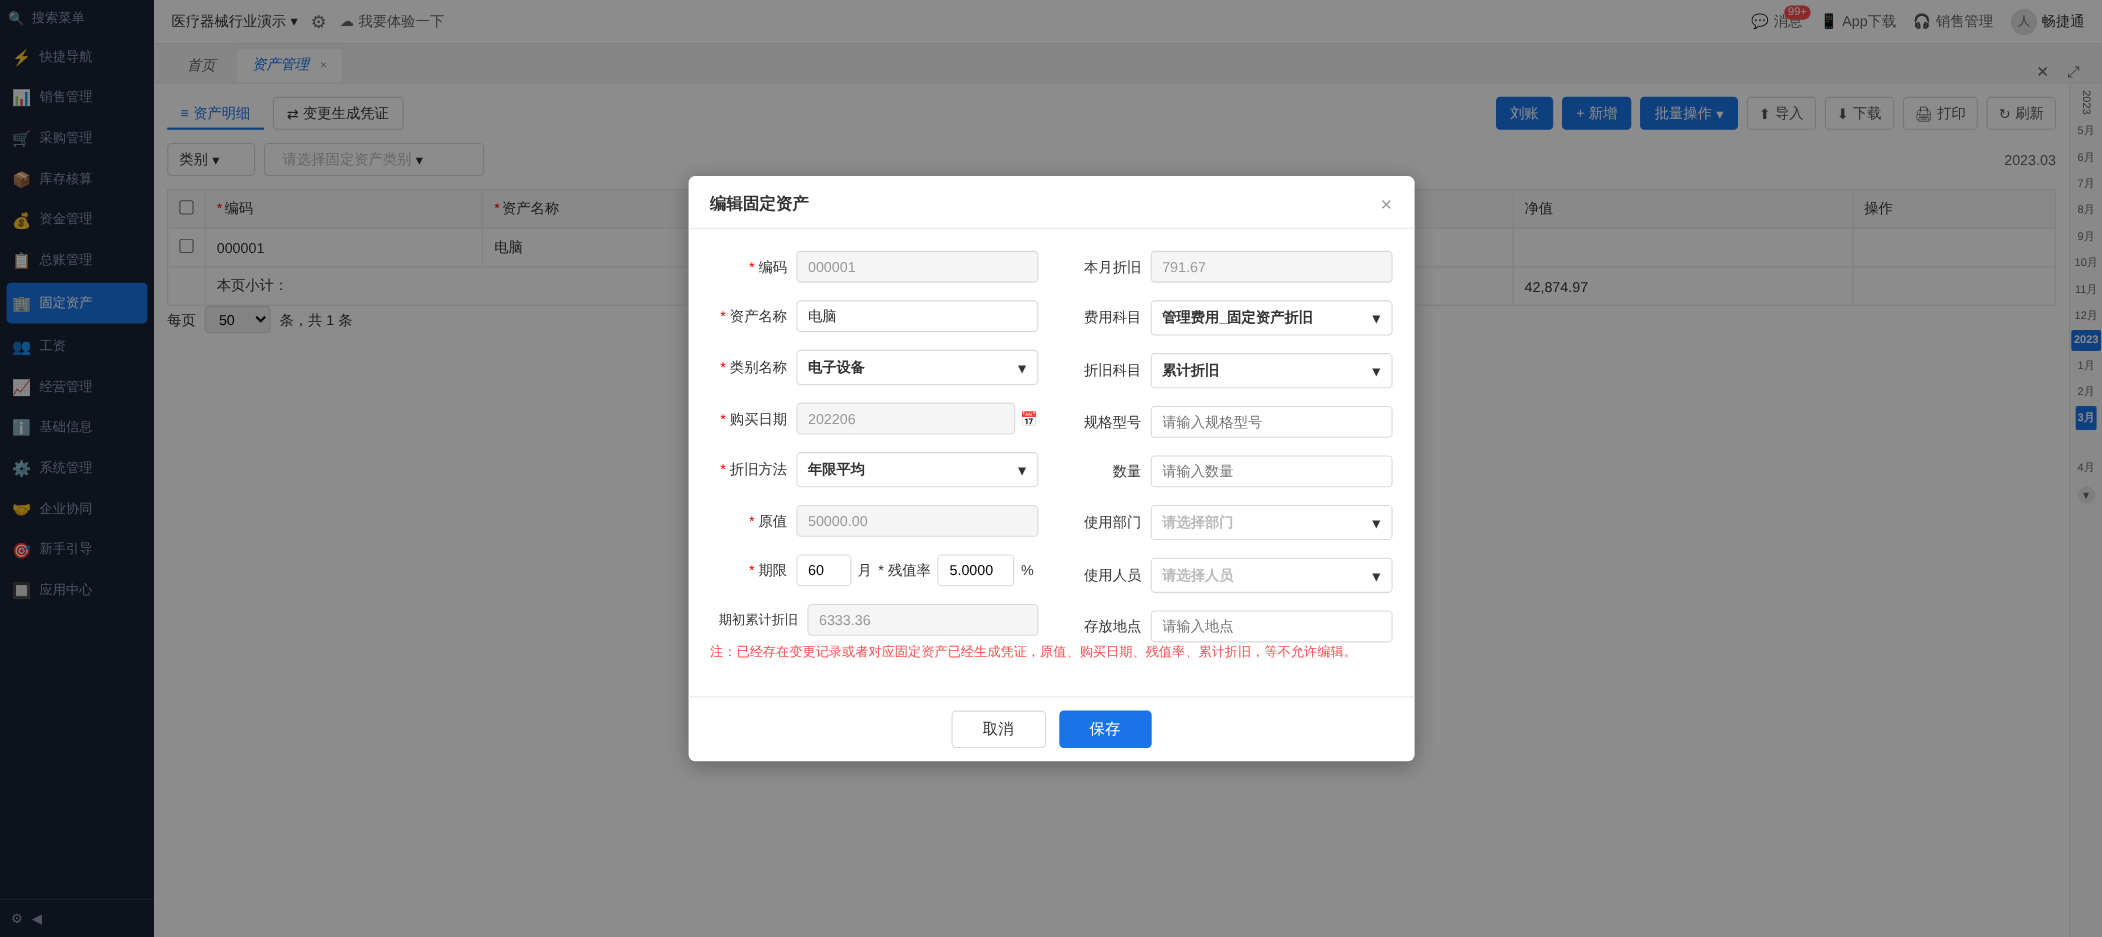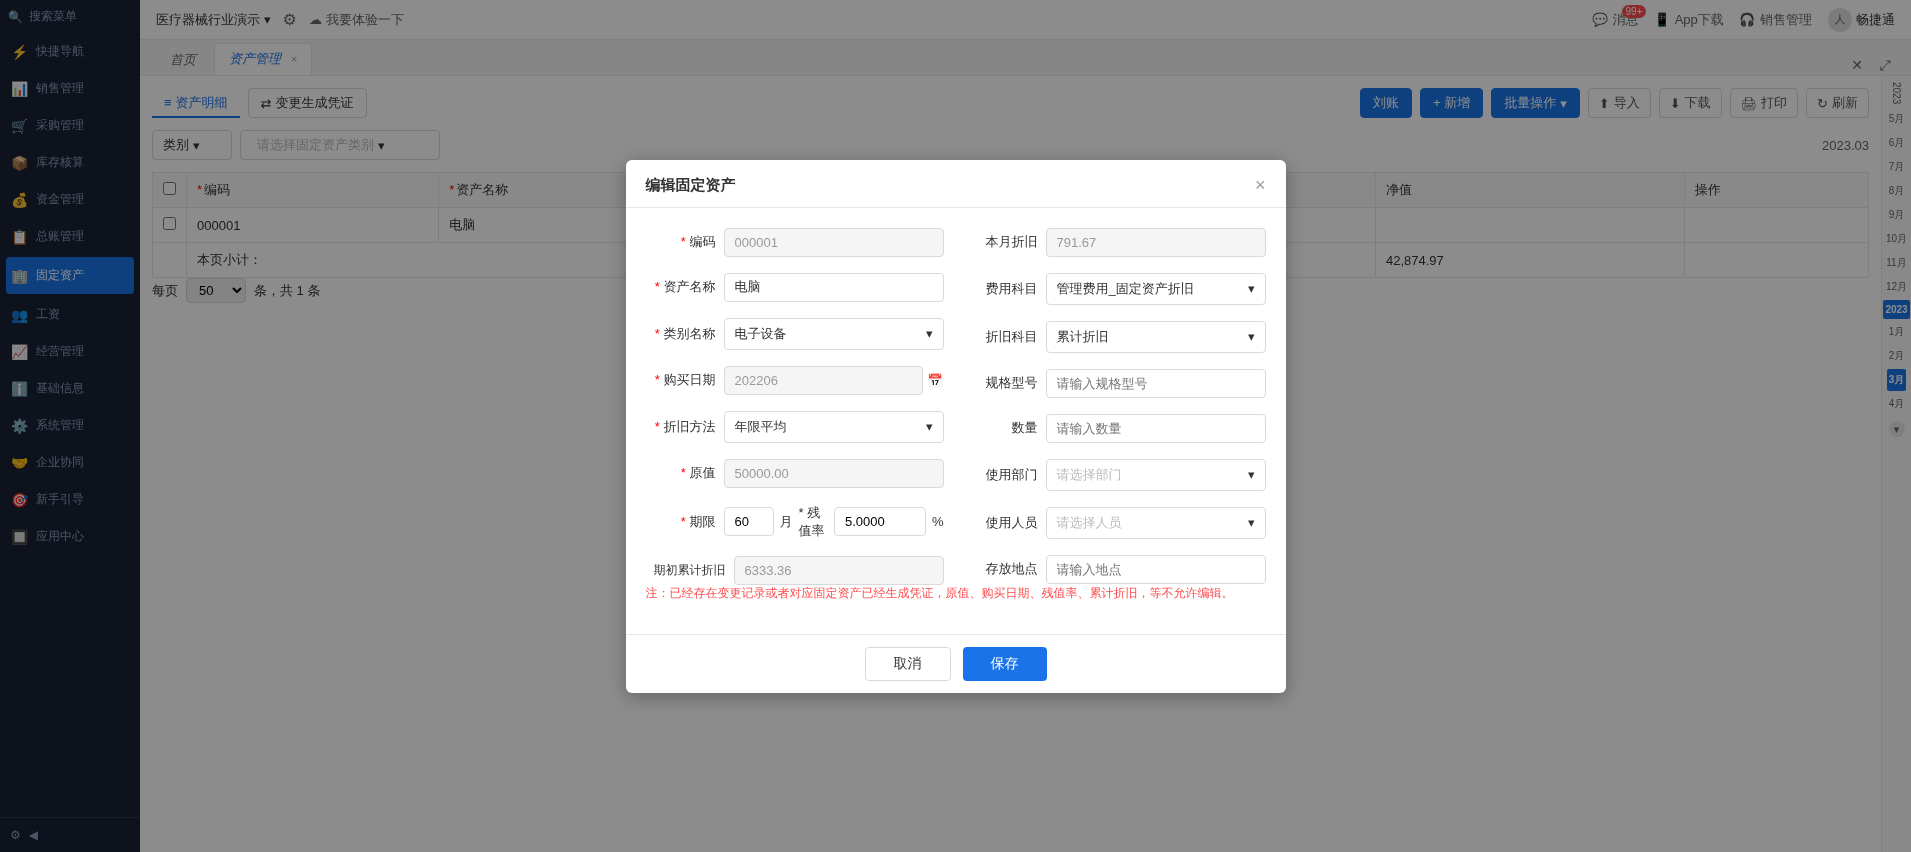--- a/index.html
+++ b/index.html
@@ -81,26 +81,26 @@
     .dialog-footer { padding: 12px 20px; display: flex; justify-content: center; gap: 12px; border-top: 1px solid #e8e8e8; }
     .dialog-note { font-size: 12px; color: #ff4d4f; margin-bottom: 12px; }
 
     
     .form-grid { display: grid; grid-template-columns: 1fr 1fr; gap: 16px 24px; }
     .form-field { display: flex; align-items: center; gap: 8px; }
     .form-label { font-size: 13px; color: #333; min-width: 70px; text-align: right; flex-shrink: 0; }
     .form-label.required::before { content: "* "; color: red; }
     .form-input { flex: 1; padding: 6px 10px; border: 1px solid #d9d9d9; border-radius: 4px; font-size: 13px; color: #333; outline: none; }
     .form-input.disabled { background: #f5f5f5; color: #999; }
-    .form-select { flex: 1; padding: 6px 10px; border: 1px solid #d9d9d9; border-radius: 4px; font-size: 13px; color: #333; background: white; cursor: pointer; display: flex; align-items: center; justify-content: space-between; }
+    .form-select { flex: 1; padding: 6px 10px; border: 1px solid #d9d9d9; border-radius: 4px; font-size: 13px; color: #333; background: white; cursor: pointer; display: flex; align-items: center; justify-content: space-between; font-weight: bold; }
     .form-select-placeholder { color: #bbb; }
     .form-inline { display: flex; align-items: center; gap: 6px; flex: 1; }
     .form-inline-input { padding: 6px 10px; border: 1px solid #d9d9d9; border-radius: 4px; font-size: 13px; width: 50px; }
     .form-inline-label { font-size: 13px; color: #333; }
-    .form-inline-input2 { padding: 6px 10px; border: 1px solid #d9d9d9; border-radius: 4px; font-size: 13px; width: 92px; }
+    .form-inline-input2 { padding: 6px 10px; border: 1px solid #d9d9d9; border-radius: 4px; font-size: 13px; width: 70px; }
 
     .btn-cancel { padding: 7px 28px; border: 1px solid #d9d9d9; border-radius: 4px; background: white; color: #333; font-size: 14px; cursor: pointer; }
     .btn-save { padding: 7px 28px; border: none; border-radius: 4px; background: #1a73e8; color: white; font-size: 14px; cursor: pointer; }
   </style>
 </head>
 <body>
 
 <div class="sidebar">
   <div class="sidebar-search">
     <span>🔍</span>
@@ -320,21 +320,21 @@
       <div style="font-size:10px;color:#666;padding:4px 2px;cursor:pointer;">7月</div>
       <div style="font-size:10px;color:#666;padding:4px 2px;cursor:pointer;">8月</div>
       <div style="font-size:10px;color:#666;padding:4px 2px;cursor:pointer;">9月</div>
       <div style="font-size:10px;color:#666;padding:4px 2px;cursor:pointer;">10月</div>
       <div style="font-size:10px;color:#666;padding:4px 2px;cursor:pointer;">11月</div>
       <div style="font-size:10px;color:#666;padding:4px 2px;cursor:pointer;">12月</div>
       <div style="font-size:10px;background:#1a73e8;color:white;padding:4px 2px;cursor:pointer;border-radius:2px;font-weight:bold;">2023</div>
       <div style="font-size:10px;color:#666;padding:4px 2px;cursor:pointer;">1月</div>
       <div style="font-size:10px;color:#666;padding:4px 2px;cursor:pointer;">2月</div>
       <div style="font-size:10px;background:#1a73e8;color:white;padding:4px 2px;cursor:pointer;border-radius:2px;font-weight:bold;">3月</div>
-      <div style="font-size:10px;color:#666;padding:4px 2px;cursor:pointer;">4月</div>
+      <div style="font-size:10px;color:#666;padding:4px 2px;cursor:pointer;margin-top:21px;">4月</div>
       <div style="background:#e8e8e8;width:16px;height:16px;border-radius:50%;display:flex;align-items:center;justify-content:center;cursor:pointer;margin-top:4px;">▾</div>
     </div>
   </div>
 </div>
 
 <div class="overlay">
   <div class="dialog">
     <div class="dialog-header">
       <span class="dialog-title">编辑固定资产</span>
       <span class="dialog-close">×</span>

